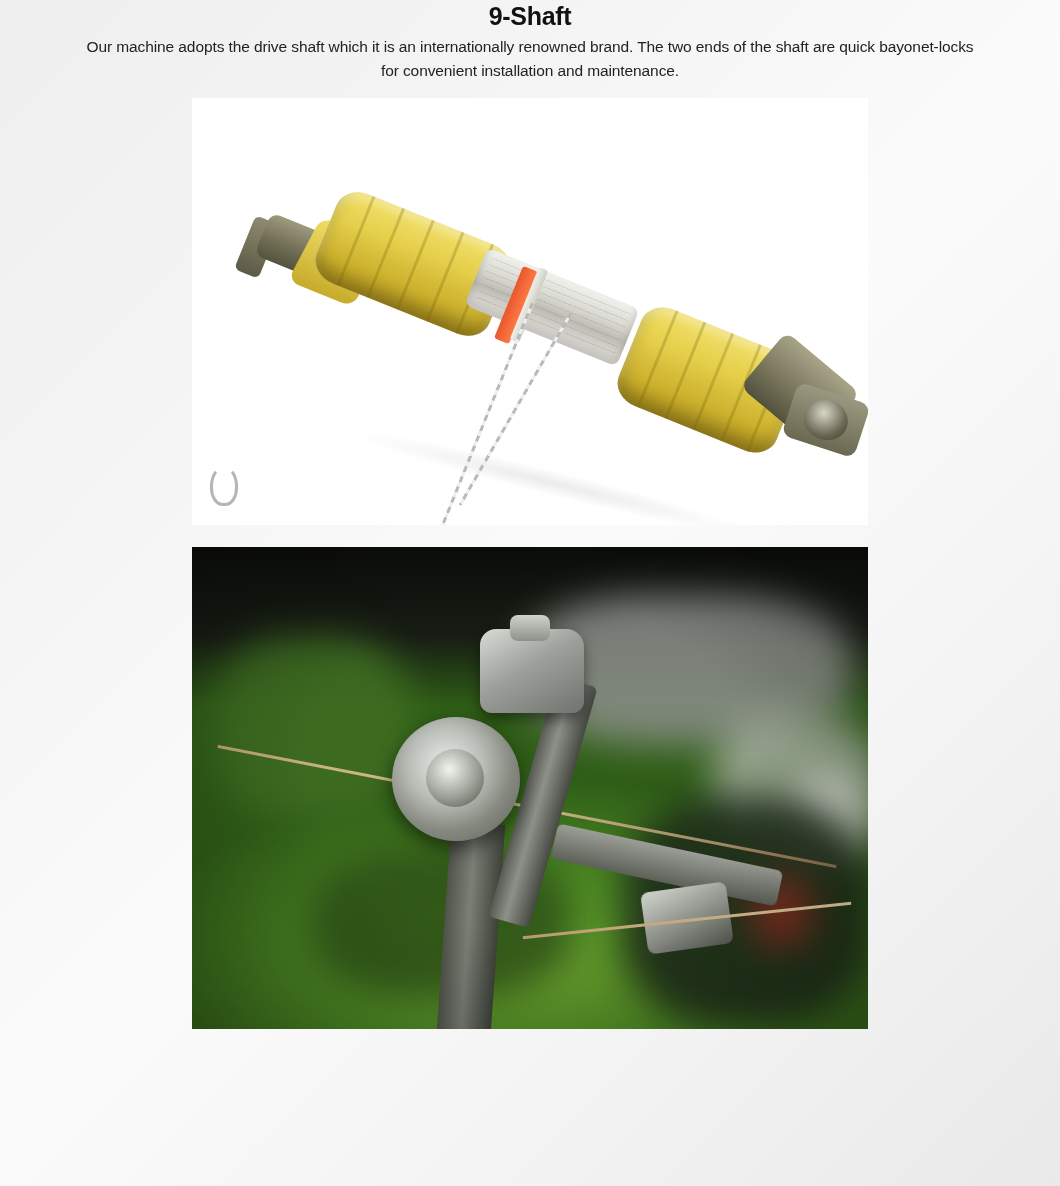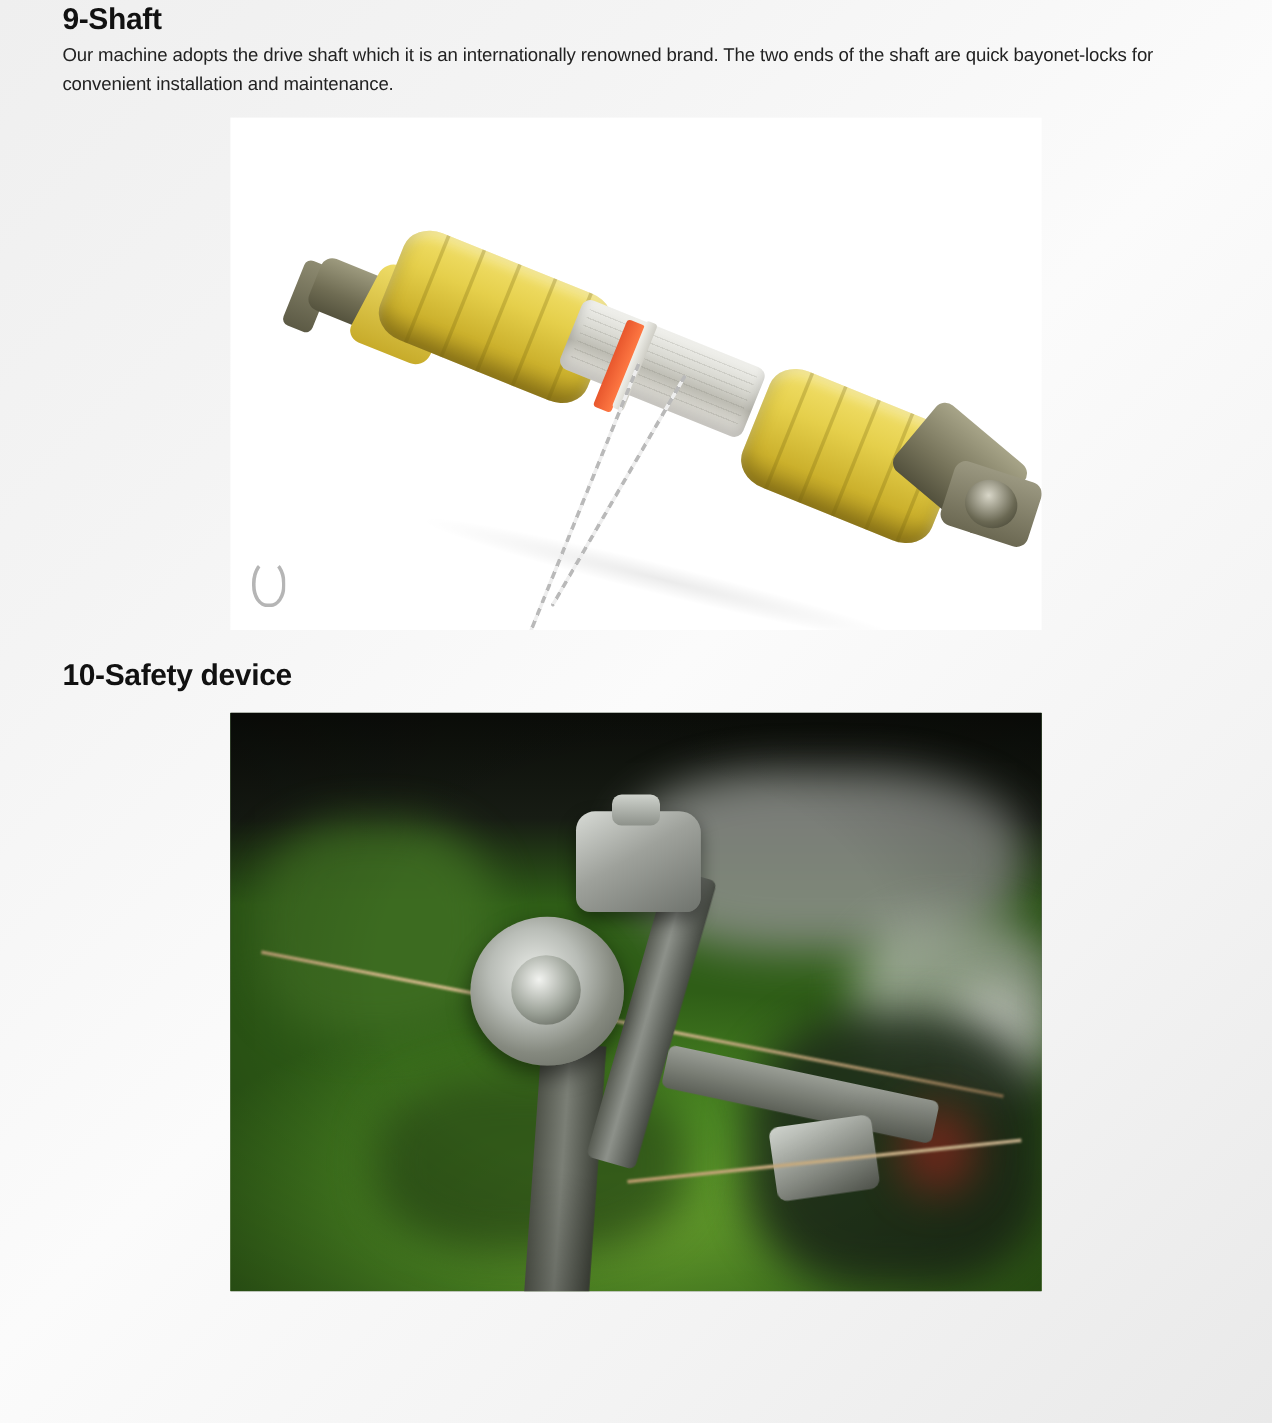--- a/index.html
+++ b/index.html
@@ -9,23 +9,24 @@
   body {
     width: 1060px;
     height: 1186px;
     background: linear-gradient(135deg, #efefef 0%, #f4f4f4 25%, #fbfbfb 50%, #f3f3f3 75%, #e9e9e9 100%);
     font-family: "Liberation Sans", sans-serif;
     color: #1c1c1c;
     overflow: hidden;
     position: relative;
   }
   .page {
-    padding: 0 52px;
+    padding: 0 82px;
     box-sizing: border-box;
     width: 1060px;
+    text-align: center;
   }
   .section-title {
     font-size: 25px;
     font-weight: bold;
     letter-spacing: -0.3px;
     margin: 0;
     padding-top: 2px;
     color: #111;
   }
   .section-body {
@@ -326,21 +327,20 @@
 
           <div class="chain" id="chain1"></div>
           <div class="chain" id="chain2"></div>
           <div class="hook"></div>
         </div>
       </div>
     </div>
   </section>
 
   <section style="margin-top:22px;">
-    <h2 class="section-title">10-Safety device</h2>
 
     <div class="figure">
       <div class="figure-inner" id="fig-safety">
         <div class="photo-bg"></div>
         <div class="photo-top-dark"></div>
         <div class="blur-blob b-green1"></div>
         <div class="blur-blob b-grey1"></div>
         <div class="blur-blob b-grey2"></div>
         <div class="blur-blob b-lt"></div>
         <div class="blur-blob b-dark1"></div>

